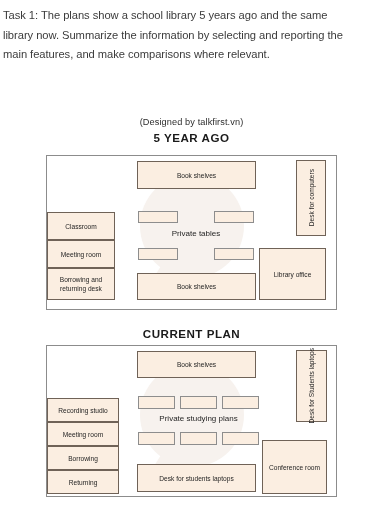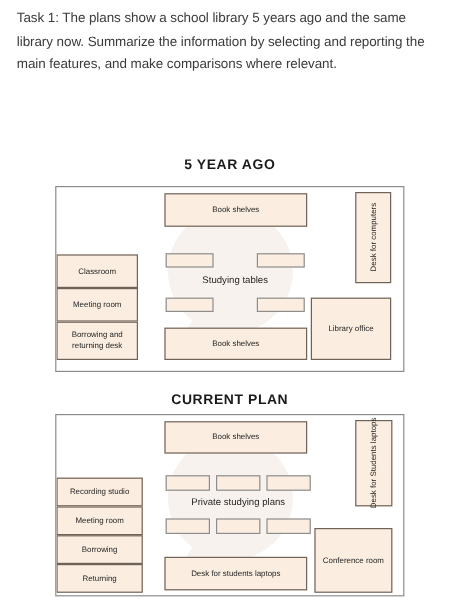--- a/index.html
+++ b/index.html
@@ -13,21 +13,21 @@
   #page {
     position: relative;
     width: 383px;
     height: 512px;
     background: #ffffff;
   }
 
   
   .task-text {
     position: absolute;
-    left: 14px;
+    left: 3px;
     top: 6px;
     width: 356px;
     font-size: 11.2px;
     line-height: 19.5px;
     color: #3b3b3b;
     letter-spacing: -0.05px;
   }
 
   
   .credit {
@@ -124,20 +124,21 @@
     white-space: nowrap;
   }
 </style>
 </head>
 <body>
 
 <div id="page">
 
   <div class="task-text">Task 1: The plans show a school library 5 years ago and the same library now. Summarize the information by selecting and reporting the main features, and make comparisons where relevant.</div>
 
+  <div class="credit">(Designed by talkfirst.vn)</div>
 
   <div class="plan-title" id="title-past">5 YEAR AGO</div>
 
   <div class="plan" id="plan-past">
     <div class="watermark"></div>
 
     <div class="box" style="left:90px; top:5px; width:119px; height:28px;">Book shelves</div>
 
     <div class="box" style="left:249px; top:4px; width:30px; height:76px;">
       <span class="vlabel">Desk for computers</span>
@@ -145,21 +146,21 @@
 
     <div class="box" style="left:0px; top:56px; width:68px; height:28px;">Classroom</div>
     <div class="box" style="left:0px; top:84px; width:68px; height:28px;">Meeting room</div>
     <div class="box" style="left:0px; top:112px; width:68px; height:32px;">Borrowing and returning desk</div>
 
     <div class="box thin empty" style="left:91px; top:55px; width:40px; height:12px;"></div>
     <div class="box thin empty" style="left:167px; top:55px; width:40px; height:12px;"></div>
     <div class="box thin empty" style="left:91px; top:92px; width:40px; height:12px;"></div>
     <div class="box thin empty" style="left:167px; top:92px; width:40px; height:12px;"></div>
 
-    <div class="free-label" style="left:74px; top:73px; width:150px;">Studying tables</div>
+    <div class="free-label" style="left:74px; top:73px; width:150px;">Private tables</div>
 
     <div class="box" style="left:212px; top:92px; width:67px; height:52px;">
       <span>Library office</span>
     </div>
 
     <div class="box" style="left:90px; top:117px; width:119px; height:27px;">Book shelves</div>
   </div>
 
   <div class="plan-title" id="title-current">CURRENT PLAN</div>
 

